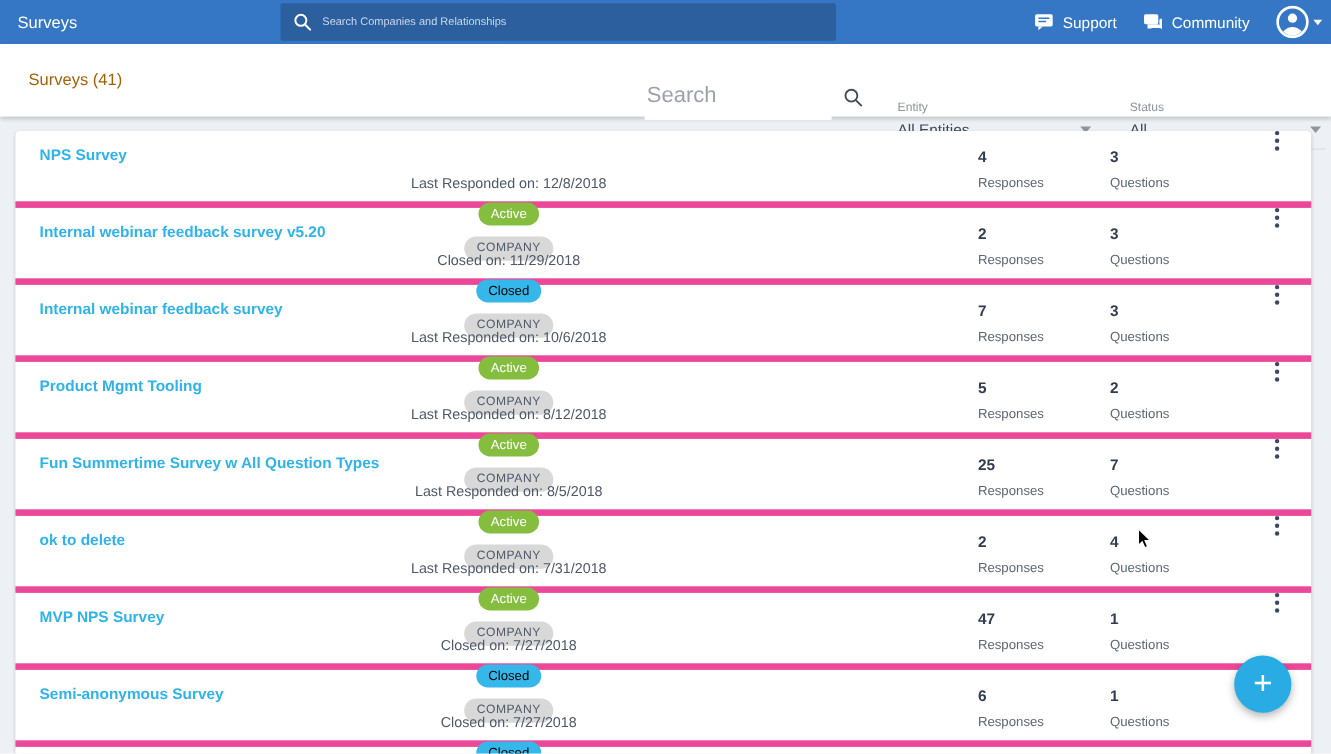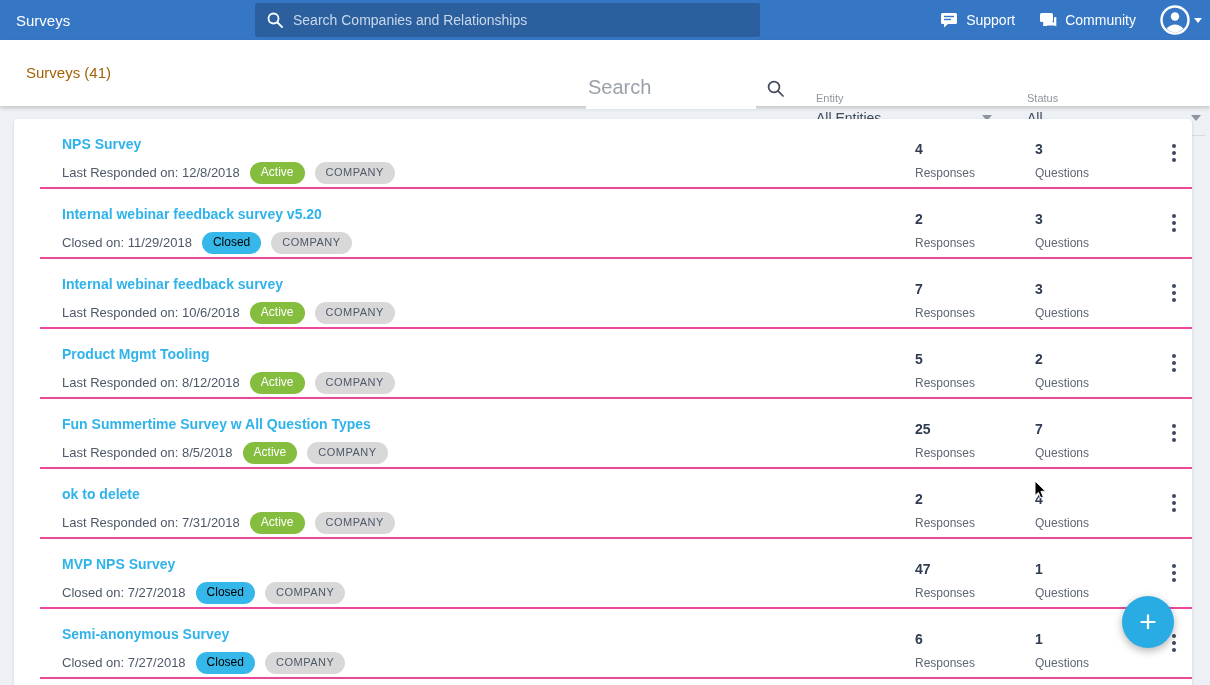--- a/index.html
+++ b/index.html
@@ -20,21 +20,21 @@
     color:#ffffff; font-size:15px; padding-left:16px; width:238px;
   }
   .topbar-search {
     position:absolute; left:255px; top:3px; width:505px; height:34px;
     background:#2b5f9e; border-radius:2px; display:flex; align-items:center;
     padding:0 12px;
   }
   .topbar-search svg { flex:0 0 auto; margin-right:10px; }
   .topbar-search input {
     background:transparent; border:none; outline:none; width:100%;
-    font-family:"Liberation Sans", sans-serif; font-size:14px; color:#ffffff;
+    font-family:"Liberation Sans", sans-serif; font-size:10px; color:#ffffff;
   }
   .topbar-search input::placeholder { color:#c9d8ec; opacity:1; }
   .topbar-right {
     position:absolute; right:8px; top:0; height:40px;
     display:flex; align-items:center; gap:24px;
   }
   .topbar-link {
     display:flex; align-items:center; gap:8px; color:#ffffff; font-size:14px;
     cursor:pointer;
   }
@@ -78,29 +78,29 @@
     margin-right:4px;
   }
 
   
   .card {
     position:absolute; left:14px; top:119px; width:1178px; height:600px;
     background:#ffffff; border-radius:4px 4px 0 0;
     box-shadow:0 1px 3px rgba(0,0,0,.15);
   }
   .row {
-    height:70px; border-bottom:2px solid #ec4899;
-    display:flex; align-items:center;margin-left:26px;
+    height:70px; border-bottom:6px solid #ec4899;
+    display:flex; align-items:flex-start;
   }
   .row-main { flex:0 0 875px; padding:13px 0 0 22px; }
   .row-title {
     color:#2fb3ea; font-size:14px; font-weight:bold; text-decoration:none;
     display:inline-block; cursor:pointer;
   }
-  .row-sub { margin-top:9px; display:flex; align-items:center; gap:10px; }
+  .row-sub { margin-top:9px; display:flex; align-items:center; gap:10px;flex-direction:column; }
   .row-date { font-size:13px; color:#4d5868; }
   .pill {
     display:inline-block; border-radius:11px; padding:3px 11px 4px;
     font-size:12px; line-height:1.2;
   }
   .pill-active { background:#85bd3e; color:#ffffff; }
   .pill-closed { background:#35b7e9; color:#000000; }
   .pill-entity {
     background:#d8d8d8; color:#4d5868; font-size:11px; letter-spacing:.5px;
     padding:4px 11px;

